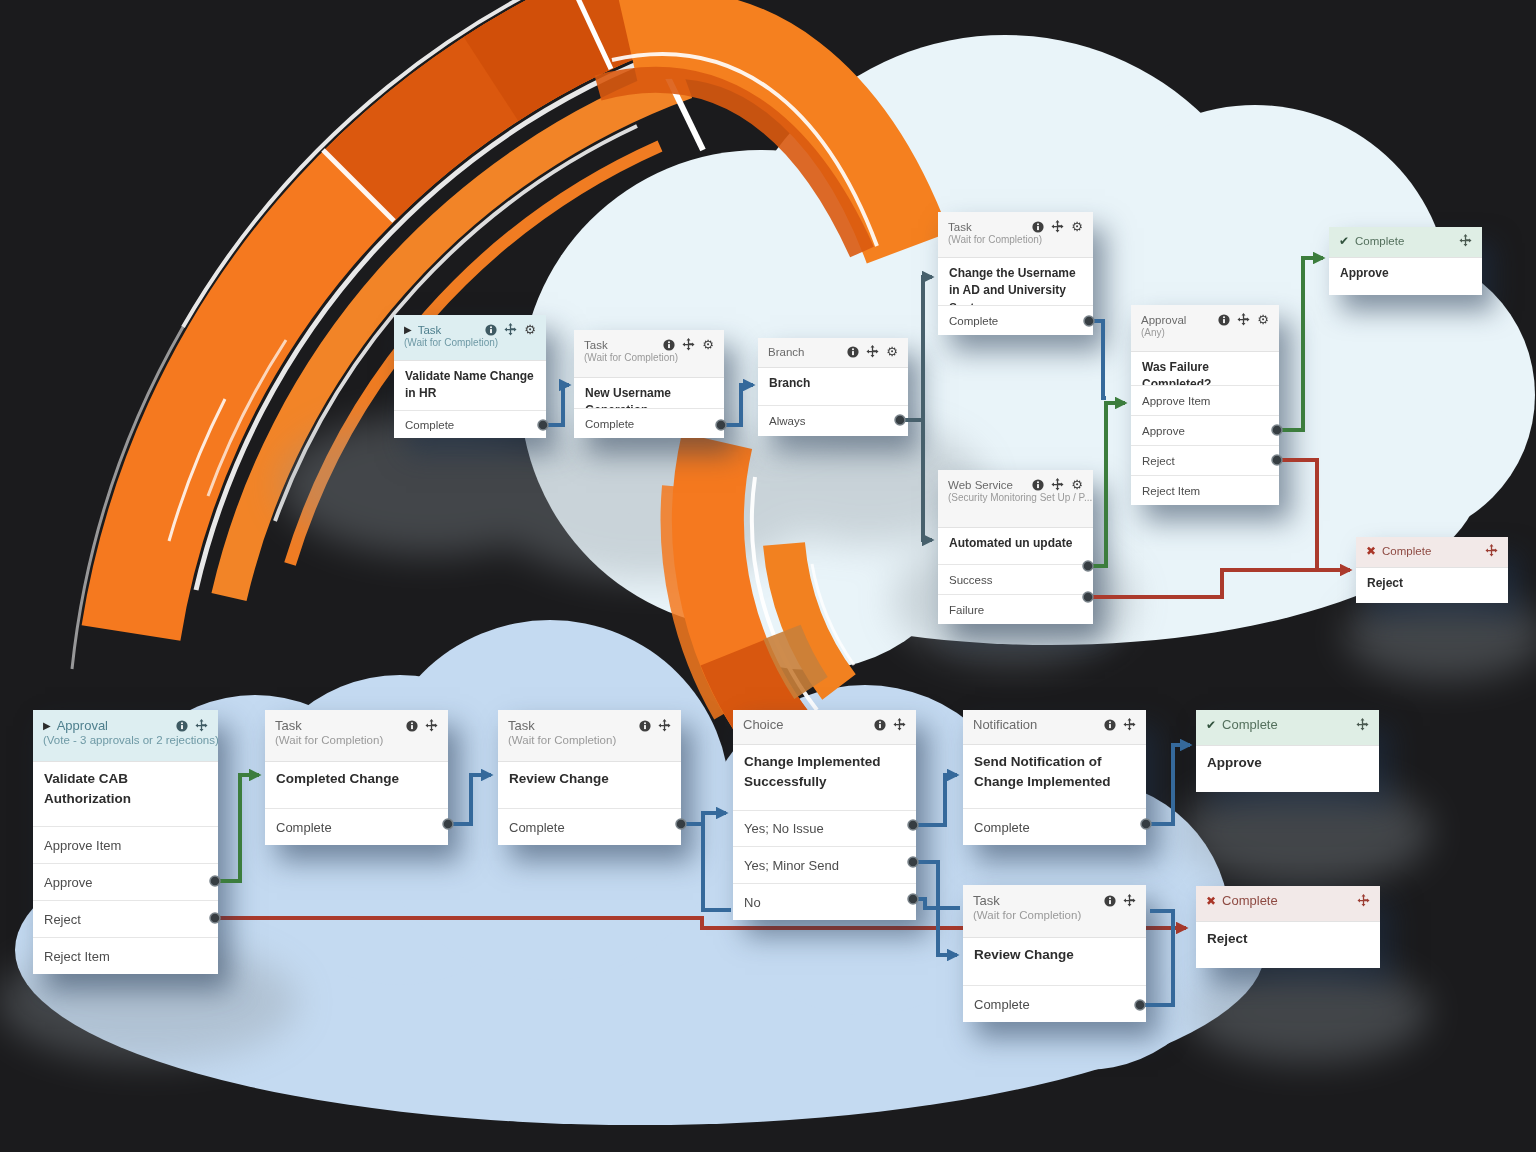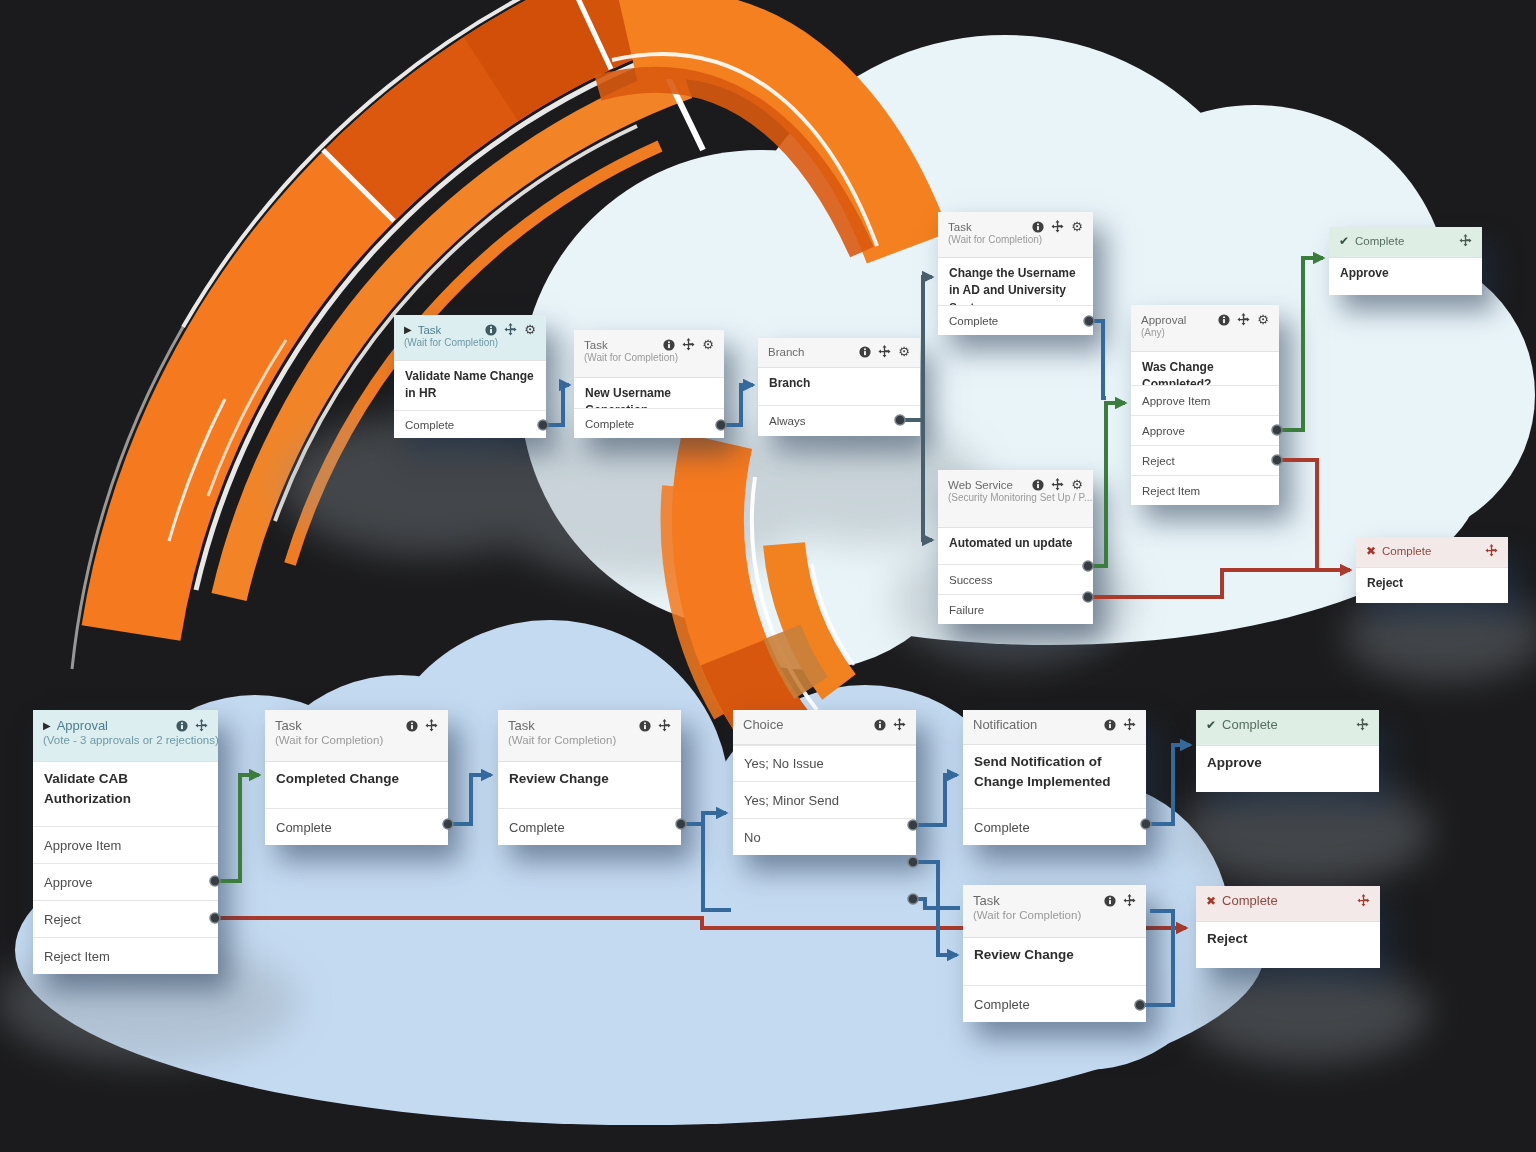--- a/index.html
+++ b/index.html
@@ -177,21 +177,21 @@
         </span>
       </div>
       <div class="sub">(Wait for Completion)</div>
     </div>
     <div class="ttl" style="height:30px">New Username Generation</div>
     <div class="row" style="height:30px">
         <span>Complete</span>
       </div>
   </div>
 
-  <div class="node topn" style="left:758px;top:338px;width:162px">
+  <div class="node topn" style="left:758px;top:338px;width:150px">
     <div class="hdr hdr1" style="height:30px">
       <div class="l1">
         <span class="kind">Branch</span>
         <span class="hicons">
           <svg class="ic" viewBox="0 0 12 12">
               <use href="#sym-info"></use>
             </svg>
           <svg class="ic im" viewBox="0 0 14 14">
               <use href="#sym-move"></use>
             </svg>
@@ -261,21 +261,21 @@
               <use href="#sym-info"></use>
             </svg>
           <svg class="ic im" viewBox="0 0 14 14">
               <use href="#sym-move"></use>
             </svg>
           <span class="glyph gear">⚙</span>
         </span>
       </div>
       <div class="sub">(Any)</div>
     </div>
-    <div class="ttl" style="height:33px">Was Change Completed?</div>
+    <div class="ttl" style="height:33px">Was Failure Completed?</div>
     <div class="row" style="height:30px">
         <span>Approve Item</span>
       </div>
     <div class="row" style="height:30px">
         <span>Approve</span>
       </div>
     <div class="row" style="height:30px">
         <span>Reject</span>
       </div>
     <div class="row" style="height:30px">
@@ -393,20 +393,21 @@
         <span class="hicons">
           <svg class="ic" viewBox="0 0 12 12">
               <use href="#sym-info"></use>
             </svg>
           <svg class="ic im" viewBox="0 0 14 14">
               <use href="#sym-move"></use>
             </svg>
         </span>
       </div>
     </div>
+    <div class="ttl" style="height:65px">Change Implemented Successfully</div>
     <div class="row" style="height:36px">
         <span>Yes; No Issue</span>
       </div>
     <div class="row" style="height:37px">
         <span>Yes; Minor Send</span>
       </div>
     <div class="row" style="height:37px">
         <span>No</span>
       </div>
   </div>

